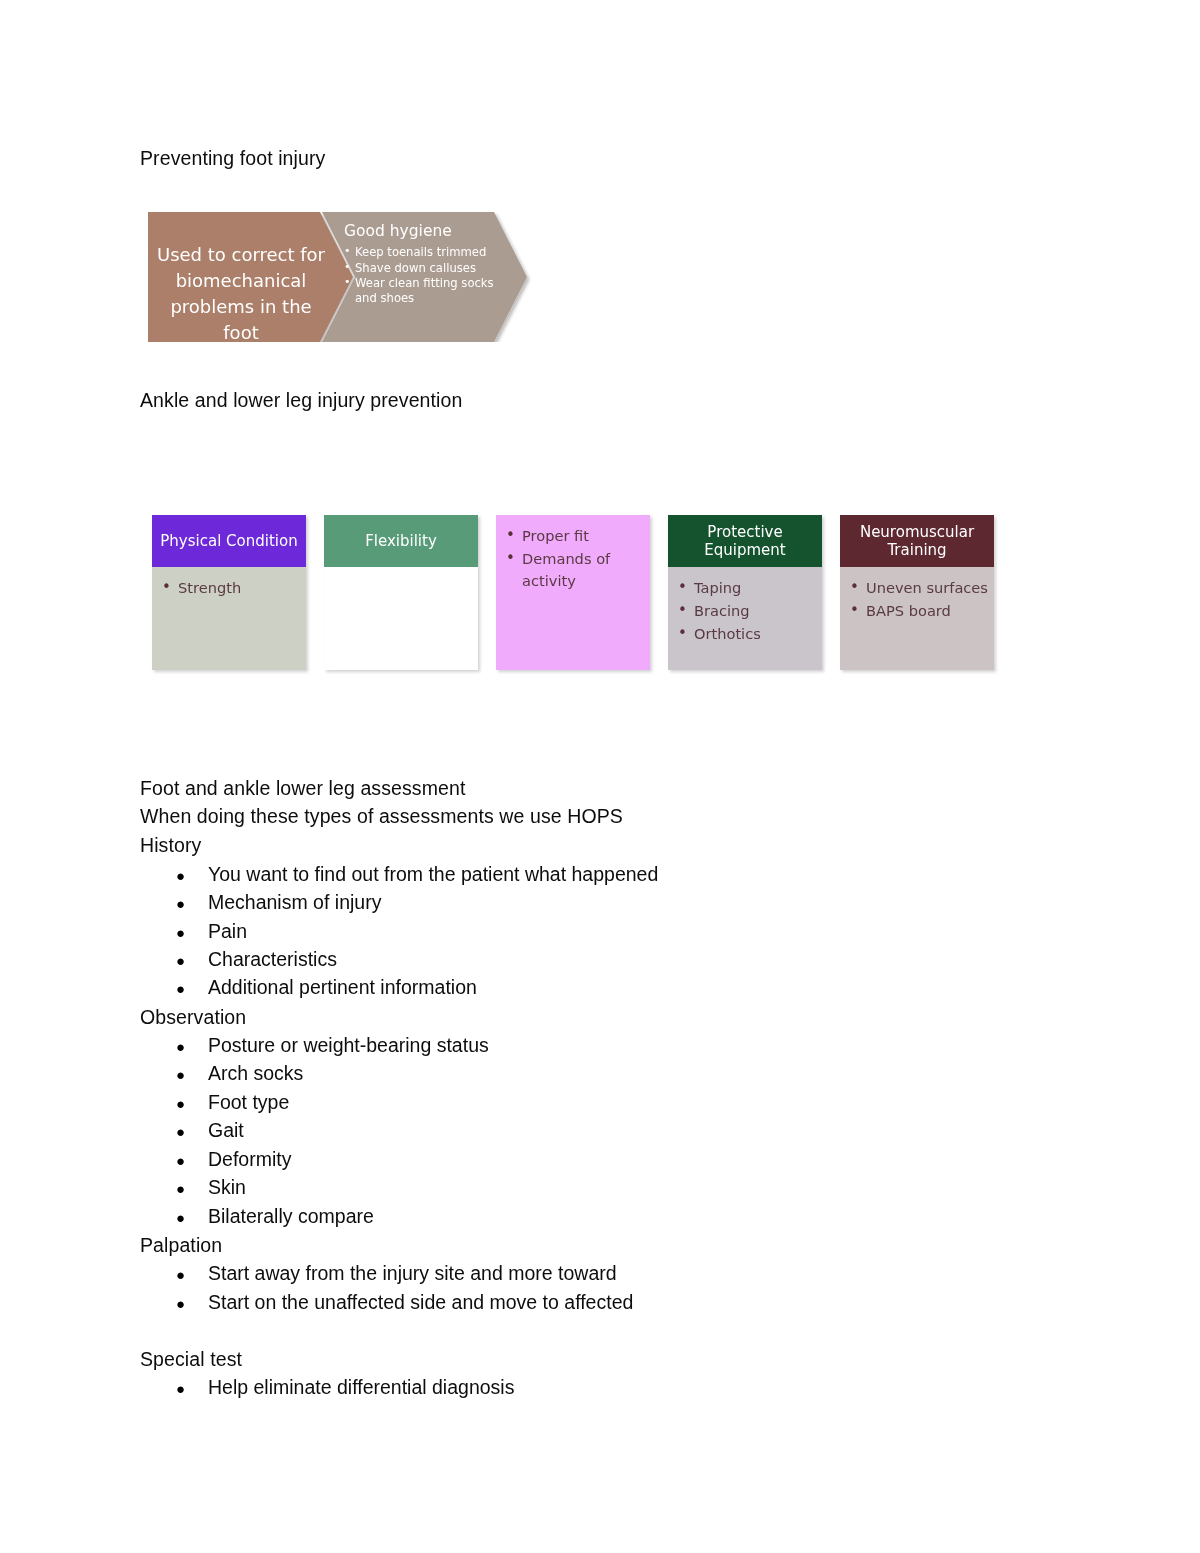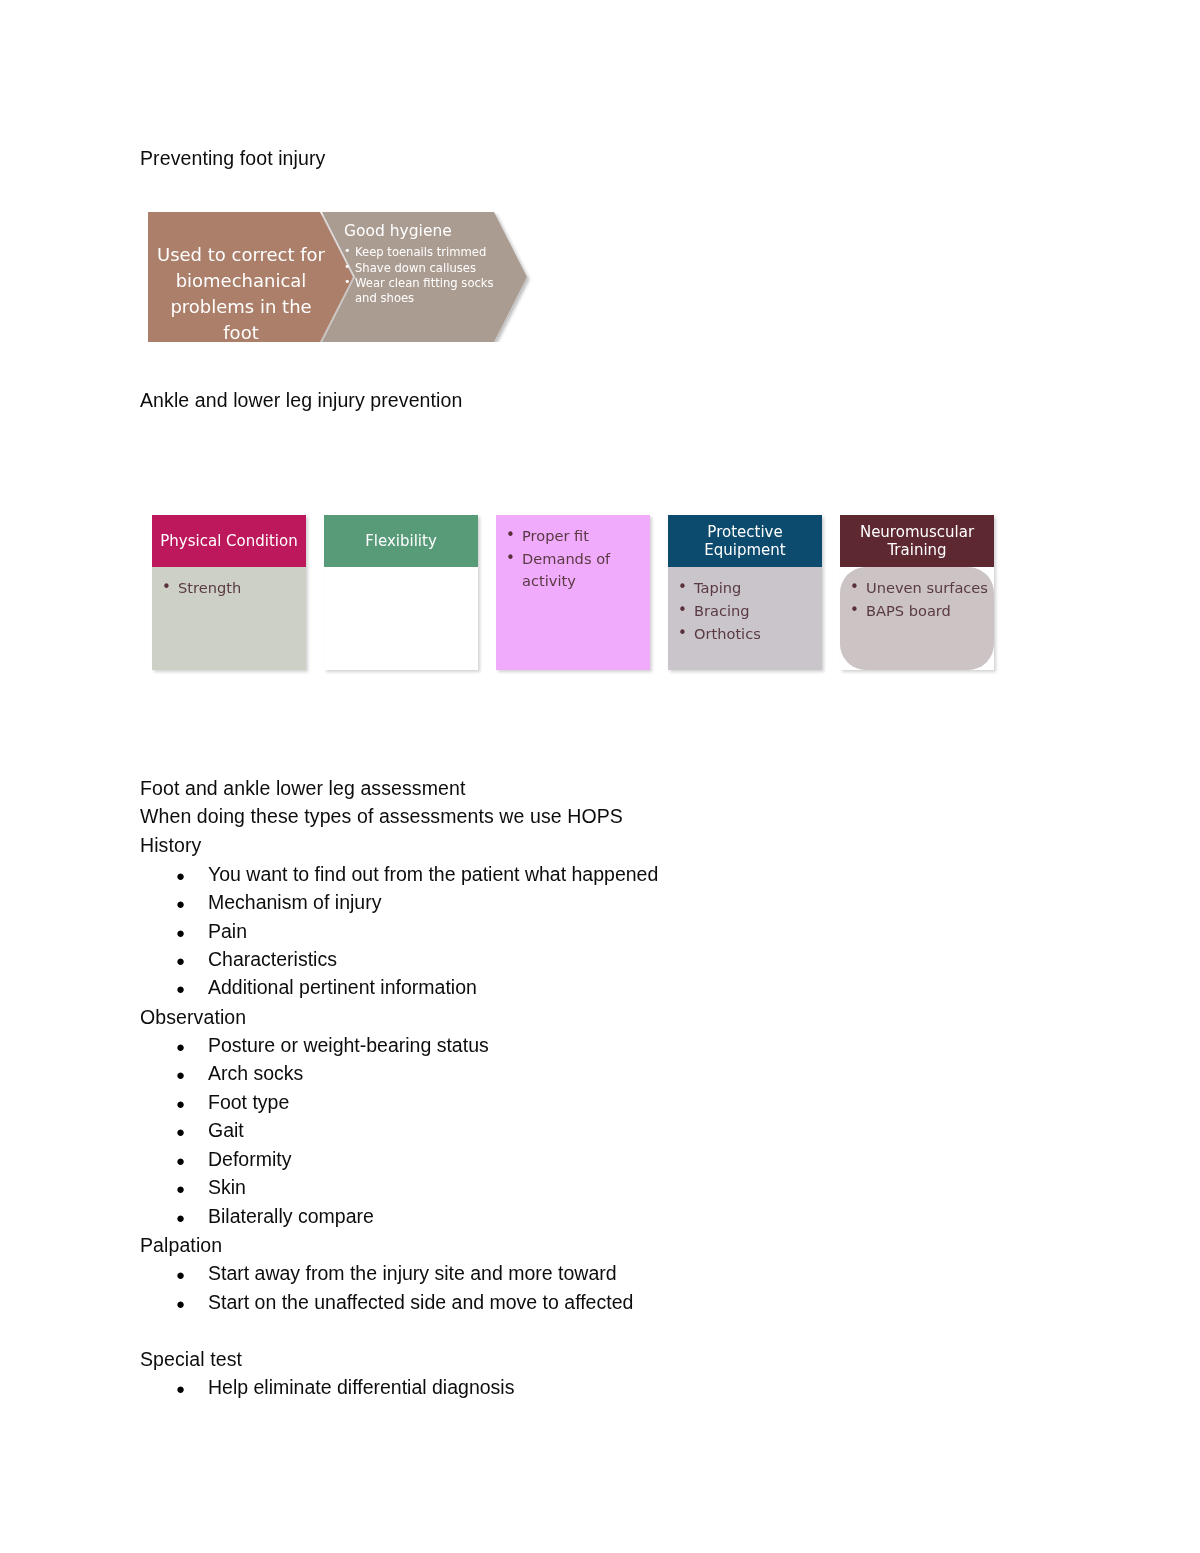--- a/index.html
+++ b/index.html
@@ -175,49 +175,49 @@
       <div class="chev-li">Shave down calluses</div>
       <div class="chev-li">Wear clean fitting socks and shoes</div>
     </div>
   </div>
 
   <div class="doc-line" style="top:386px;">Ankle and lower leg injury prevention</div>
 
   <div id="category-cards">
 
     <div class="cat-card">
-      <div class="cat-head" style="background:#be185d;">Physical Condition</div>
+      <div class="cat-head" style="background:#6d28d9;">Physical Condition</div>
       <div class="cat-body" style="background:#cdd0c4;">
         <div class="cat-li">Strength</div>
       </div>
     </div>
 
     <div class="cat-card">
       <div class="cat-head" style="background:#579b79;">Flexibility</div>
     </div>
 
     <div class="cat-card">
       <div class="cat-body" style="background:#f0abfc;">
         <div class="cat-li">Proper fit</div>
         <div class="cat-li">Demands of activity</div>
       </div>
     </div>
 
     <div class="cat-card">
-      <div class="cat-head" style="background:#0c4a6e;">Protective Equipment</div>
+      <div class="cat-head" style="background:#14532d;">Protective Equipment</div>
       <div class="cat-body" style="background:#cac5cb;">
         <div class="cat-li">Taping</div>
         <div class="cat-li">Bracing</div>
         <div class="cat-li">Orthotics</div>
       </div>
     </div>
 
     <div class="cat-card">
       <div class="cat-head" style="background:#5e2830;">Neuromuscular Training</div>
-      <div class="cat-body" style="background:#cbc3c4;border-radius:26px;">
+      <div class="cat-body" style="background:#cbc3c4;">
         <div class="cat-li">Uneven surfaces</div>
         <div class="cat-li">BAPS board</div>
       </div>
     </div>
 
   </div>
 
   <div class="doc-line" style="top:774px;">Foot and ankle lower leg assessment</div>
 
   <div class="doc-line" style="top:802px;">When doing these types of assessments we use HOPS</div>

